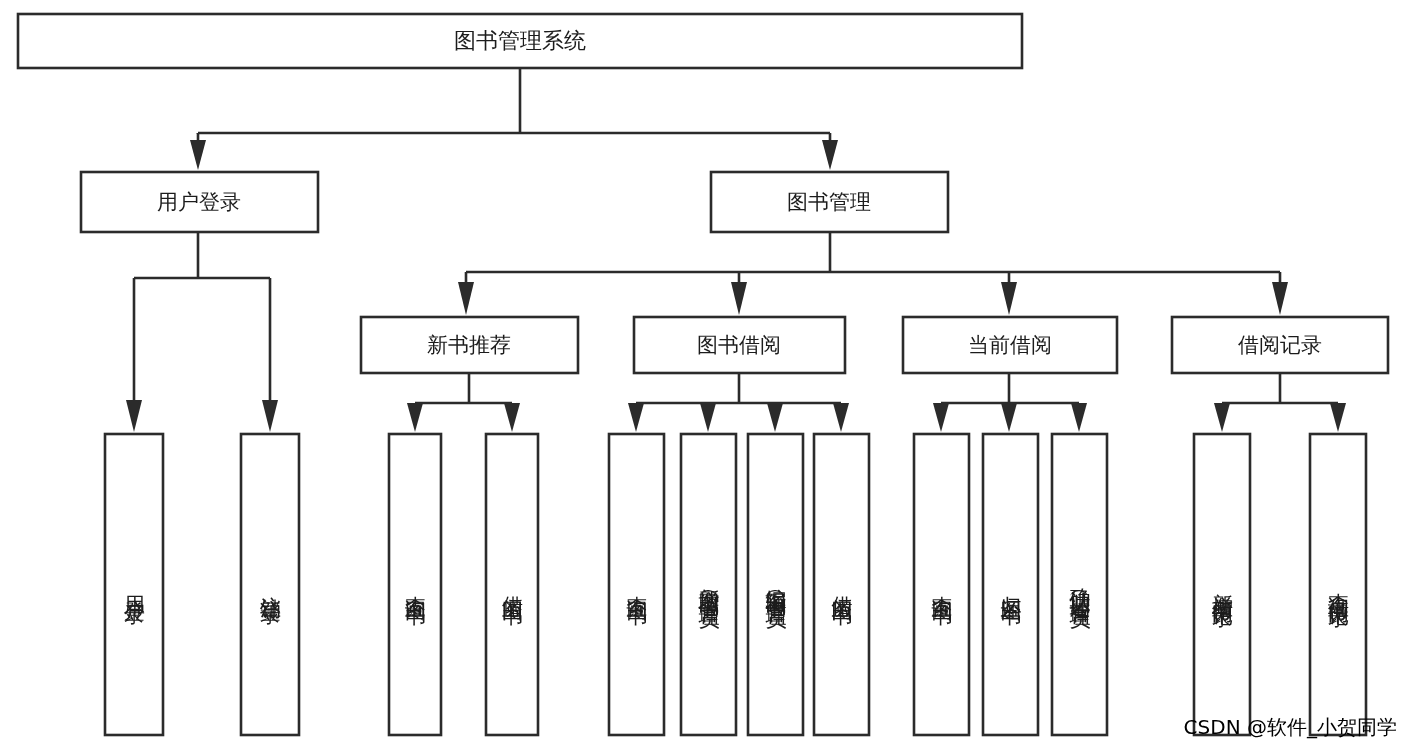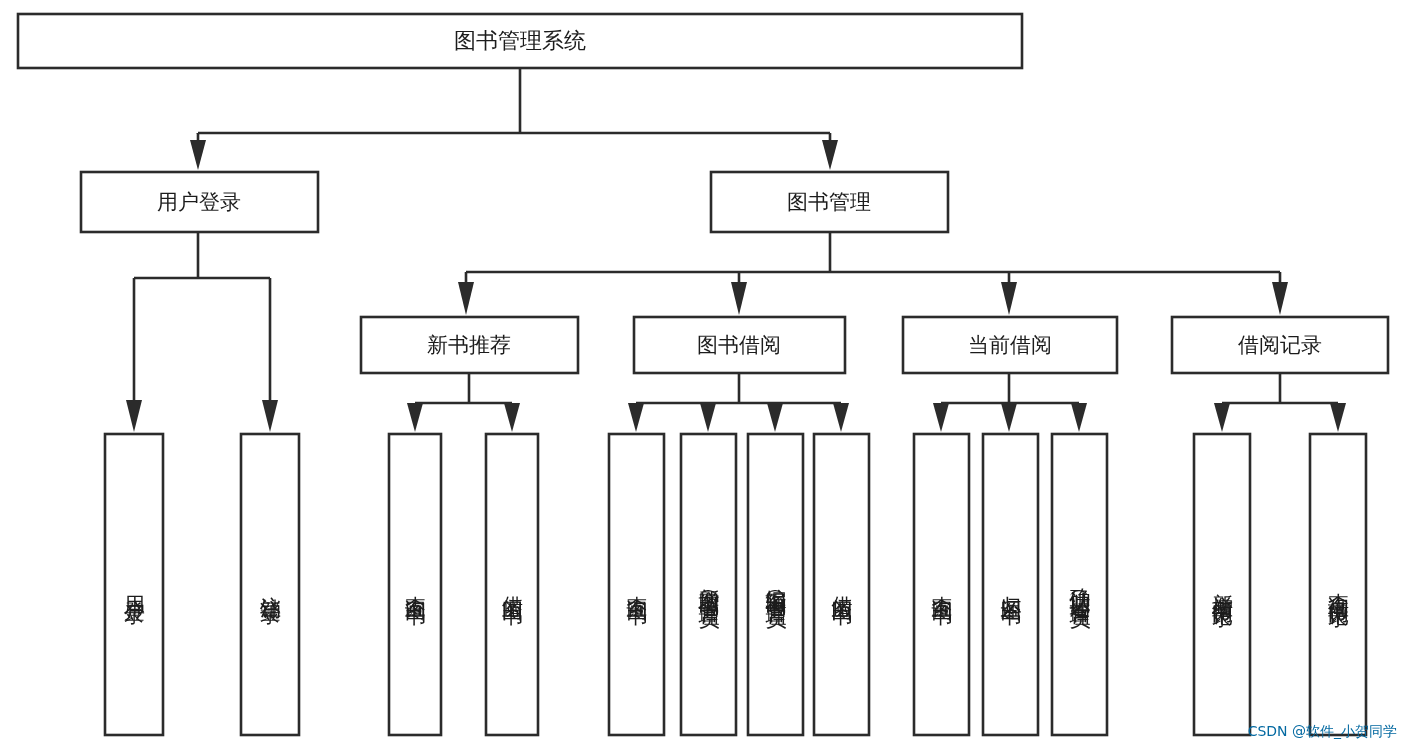--- a/index.html
+++ b/index.html
@@ -68,22 +68,22 @@
     align-items: center;
     justify-content: center;
     white-space: nowrap;
     pointer-events: none;
   }
   .watermark {
     position: absolute;
     right: 8px;
     bottom: 6px;
     font-family: "DejaVu Sans", "Liberation Sans", sans-serif;
-    font-size: 14px;
-    color: #0369a1;
+    font-size: 20px;
+    color: #000000;
     white-space: nowrap;
   }
 </style>
 </head>
 <body>
 
 <div id="diagram-root">
 
   <svg class="diagram-svg" viewBox="0 0 1405 747">
 

